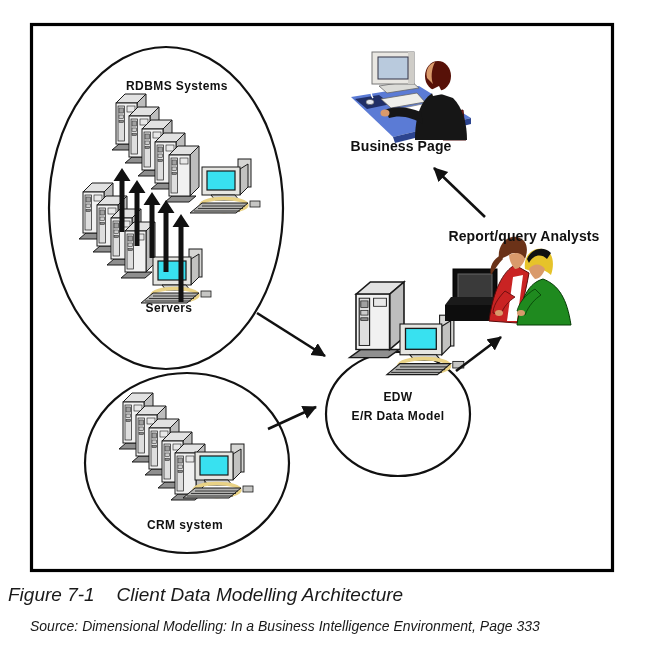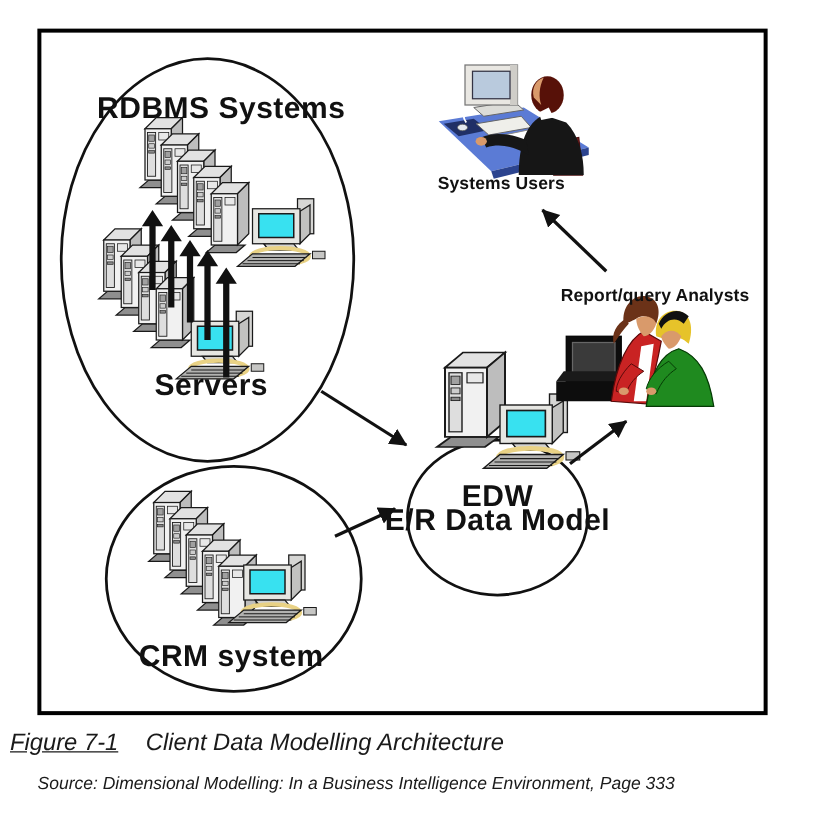--- a/index.html
+++ b/index.html
@@ -5,28 +5,28 @@
   html,body{margin:0;padding:0;background:#ffffff;}
   .page{
     position:relative;width:658px;height:672px;background:#fff;overflow:hidden;
     font-family:"Liberation Sans","DejaVu Sans",sans-serif;color:#111;
   }
   .canvas{position:absolute;left:0;top:0;width:658px;height:672px;}
   .lbl{
     position:absolute;transform:translateX(-50%);
     font-weight:bold;color:#111;text-align:center;white-space:nowrap;
   }
-  .lbl-big{font-size:24px;letter-spacing:.4px;line-height:19px;}
+  .lbl-big{font-size:12px;letter-spacing:.4px;line-height:19px;}
   .lbl-small{font-size:14px;letter-spacing:.1px;}
   .lbl .line{display:block;}
   .caption{
     position:absolute;left:8px;top:584px;font-style:italic;font-size:19px;
     color:#1a1a1a;white-space:nowrap;
   }
-  .caption .cap-label{margin-right:22px;text-decoration:underline;}
+  .caption .cap-label{margin-right:22px;}
   .source{
     position:absolute;left:30px;top:618px;font-style:italic;font-size:14px;
     color:#1a1a1a;white-space:nowrap;
   }
 </style>
 </head>
 <body>
 
 <div class="page">
 
@@ -170,21 +170,21 @@
     <span class="line">Servers</span>
   </div>
 
   <div class="lbl lbl-big" style="left:185px;top:516px">CRM system</div>
 
   <div class="lbl lbl-big" style="left:398px;top:388px">
     <span class="line">EDW</span>
     <span class="line">E/R Data Model</span>
   </div>
 
-  <div class="lbl lbl-small" style="left:401px;top:138px">Systems Users</div>
+  <div class="lbl lbl-small" style="left:401px;top:138px">Business Page</div>
 
   <div class="lbl lbl-small" style="left:524px;top:228px">Report/query Analysts</div>
 
   <div class="caption">
     <span class="cap-label">Figure 7-1</span><span class="cap-title">Client Data Modelling Architecture</span>
   </div>
   <div class="source">Source: Dimensional Modelling: In a Business Intelligence Environment, Page 333</div>
 
 </div>
 

